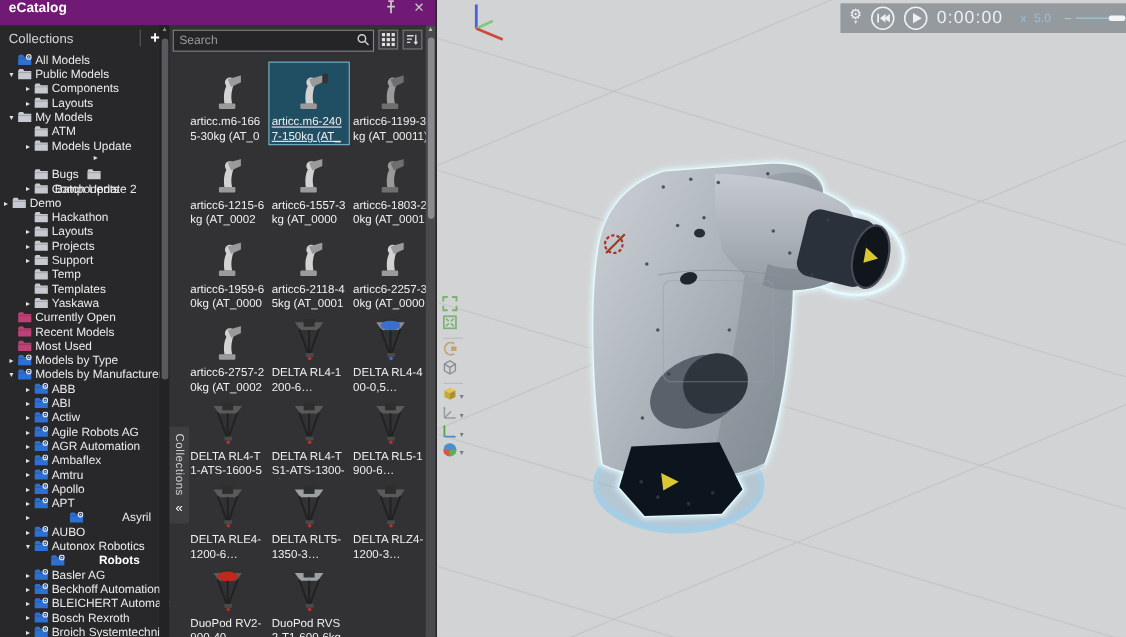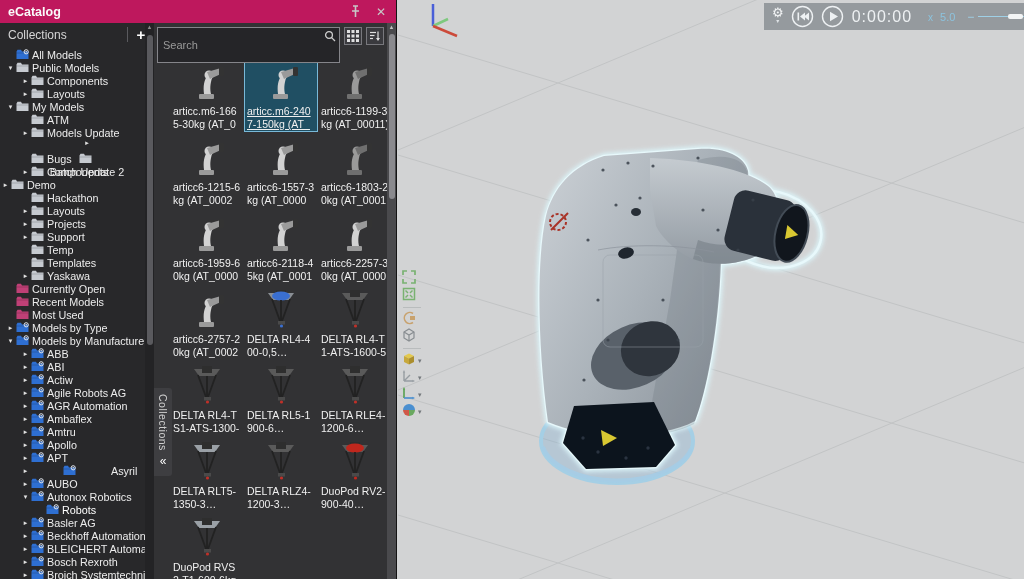--- a/index.html
+++ b/index.html
@@ -2,47 +2,47 @@
 <html><head>
 <meta charset="utf-8">
 <style>
   * { margin:0; padding:0; box-sizing:border-box; }
   html,body { background:#111; }
   body { font-family:"Liberation Sans", sans-serif; }
   #app { position:relative; width:1024px; height:579px; overflow:hidden; background:#d2d3d4; }
 
   
   #left-panel { position:absolute; left:0; top:0; width:397px; height:579px; background:#2a2a2c; border-right:1px solid #141414; }
-  #titlebar { height:23px; background:#be185d; display:flex; align-items:center; padding:0 10px 0 8px; }
+  #titlebar { height:23px; background:#701a75; display:flex; align-items:flex-start; padding:0 10px 0 8px; }
   #titlebar .title { color:#fafafa; font-size:12.5px; font-weight:bold; flex:1; }
   #titlebar .tb-ico { color:#c8c8c8; margin-left:14px; cursor:pointer; display:flex; align-items:center; }
   #panel-body { position:absolute; top:23px; left:0; right:0; bottom:0; display:flex; }
 
   
   #tree-col { position:relative; width:154px; background:#28282a; overflow:hidden; }
   #coll-header { height:23px; display:flex; align-items:center; padding-left:8px; }
   #coll-header .lbl { color:#d6d6d6; font-size:12px; flex:1; }
   #coll-header .sep { width:1px; height:15px; background:#5a5a5e; }
   #coll-header .plus { width:26px; text-align:center; color:#fff; font-size:15px; font-weight:bold; cursor:pointer; line-height:23px; }
   #tree-list { padding-top:2px; }
   .trow { height:13px; display:flex; align-items:center; color:#ececec; font-size:10.8px; white-space:nowrap; cursor:pointer; }
   .trow .arr { width:11px; font-size:7px; color:#e2e2e2; text-align:center; flex:0 0 11px; }
   .trow .fico { width:16px; flex:0 0 16px; display:flex; align-items:center; }
-  .trow.sel .tlabel { font-weight:normal; color:#ffffff; }
+  .trow.sel .tlabel { font-weight:bold; color:#ffffff;margin-left:28px; }
   .vscroll { position:absolute; top:0; bottom:0; width:9px; background:#232325; }
   .vscroll .up { position:absolute; top:1px; left:0; width:9px; text-align:center; font-size:6px; color:#8a8a8a; }
   .vscroll .thumb { position:absolute; left:1.5px; width:6px; border-radius:3px; }
   #tree-scroll { right:0; }
   #tree-scroll .thumb { top:12px; height:310px; background:#5a5a5e; }
 
   
   #cat-col { position:relative; flex:1; background:#323234; overflow:hidden; }
   #search-row { display:flex; gap:4px; margin:4px 12px 0 3px; height:18px; }
   .search-wrap { position:relative; flex:1; }
-  #search-input { width:100%; height:36px; background:#252528; border:1px solid #85858a; color:#cccccc; font-size:11px; padding:0 20px 0 5px; font-family:"Liberation Sans",sans-serif; }
+  #search-input { width:100%; height:20px; background:#252528; border:1px solid #85858a; color:#cccccc; font-size:11px; padding:0 20px 0 5px; font-family:"Liberation Sans",sans-serif; }
   #search-input::placeholder { color:#9a9a9a; }
   .search-wrap svg { position:absolute; right:4px; top:3px; }
   .mini-btn { width:18px; height:18px; background:#3a3a3e; border:1px solid #78787d; display:flex; align-items:center; justify-content:center; cursor:pointer; }
   #catalog-grid { margin:12px 0 0 17px; width:222px; display:grid; grid-template-columns:repeat(3,72px); column-gap:2px; row-gap:2px; }
   .cell { width:72px; height:74px; overflow:hidden; cursor:pointer; }
   .cell .tbox { height:46px; display:flex; align-items:center; justify-content:center; }
   .cell .cname { margin-top:2px; padding:0 2px; font-size:10.5px; line-height:12.7px; color:#f0f0f0; word-break:break-all; }
   .cell.sel { background:#204f63; outline:1px solid #79b9d8; }
   .cell.sel .cname { text-decoration:underline; }
   #cat-scroll { right:0; background:#4a4a4d; }
@@ -718,20 +718,36 @@
                   <circle cx="24" cy="17" r="4.5" fill="#d2d2d2"></circle>
                   <path d="M22,14 L36,10 L38,15 L25,21 Z" fill="#9a9a9a"></path>
                   <rect x="34" y="9" width="5" height="9" rx="1" fill="#333"></rect>
                 </svg>
               </div>
               <div class="cname">articc6-2757-20kg (AT_00028)</div>
             </div>
             <div class="cell">
               <div class="tbox">
                 <svg width="44" height="44" viewBox="0 0 44 44">
+                  <polygon points="9,7 35,7 30,14 14,14" fill="#5a5a5a"></polygon>
+                  <rect x="17" y="4" width="10" height="7" fill="#2e2e2e"></rect>
+                  <g stroke="#222" stroke-width="1.8">
+                    <line x1="13" y1="13" x2="21" y2="35"></line>
+                    <line x1="22" y1="14" x2="22" y2="35"></line>
+                    <line x1="31" y1="13" x2="23" y2="35"></line>
+                  </g>
+                  <rect x="19" y="35" width="7" height="3.5" fill="#4a4a4a"></rect>
+                  <circle cx="22.5" cy="40" r="1.6" fill="#c03028"></circle>
+                </svg>
+              </div>
+              <div class="cname">DELTA RL4-1200-6…</div>
+            </div>
+            <div class="cell">
+              <div class="tbox">
+                <svg width="44" height="44" viewBox="0 0 44 44">
                   <polygon points="9,7 35,7 30,14 14,14" fill="#8a8f95"></polygon>
                   <rect x="17" y="4" width="10" height="7" fill="#2e2e2e"></rect>
                   <ellipse cx="22" cy="10" rx="9" ry="4.5" fill="#3a6fd0"></ellipse>
                   <g stroke="#222" stroke-width="1.8">
                     <line x1="13" y1="13" x2="21" y2="35"></line>
                     <line x1="22" y1="14" x2="22" y2="35"></line>
                     <line x1="31" y1="13" x2="23" y2="35"></line>
                   </g>
                   <rect x="19" y="35" width="7" height="3.5" fill="#4a4a4a"></rect>
                   <circle cx="22.5" cy="40" r="1.6" fill="#3a6fd0"></circle>

